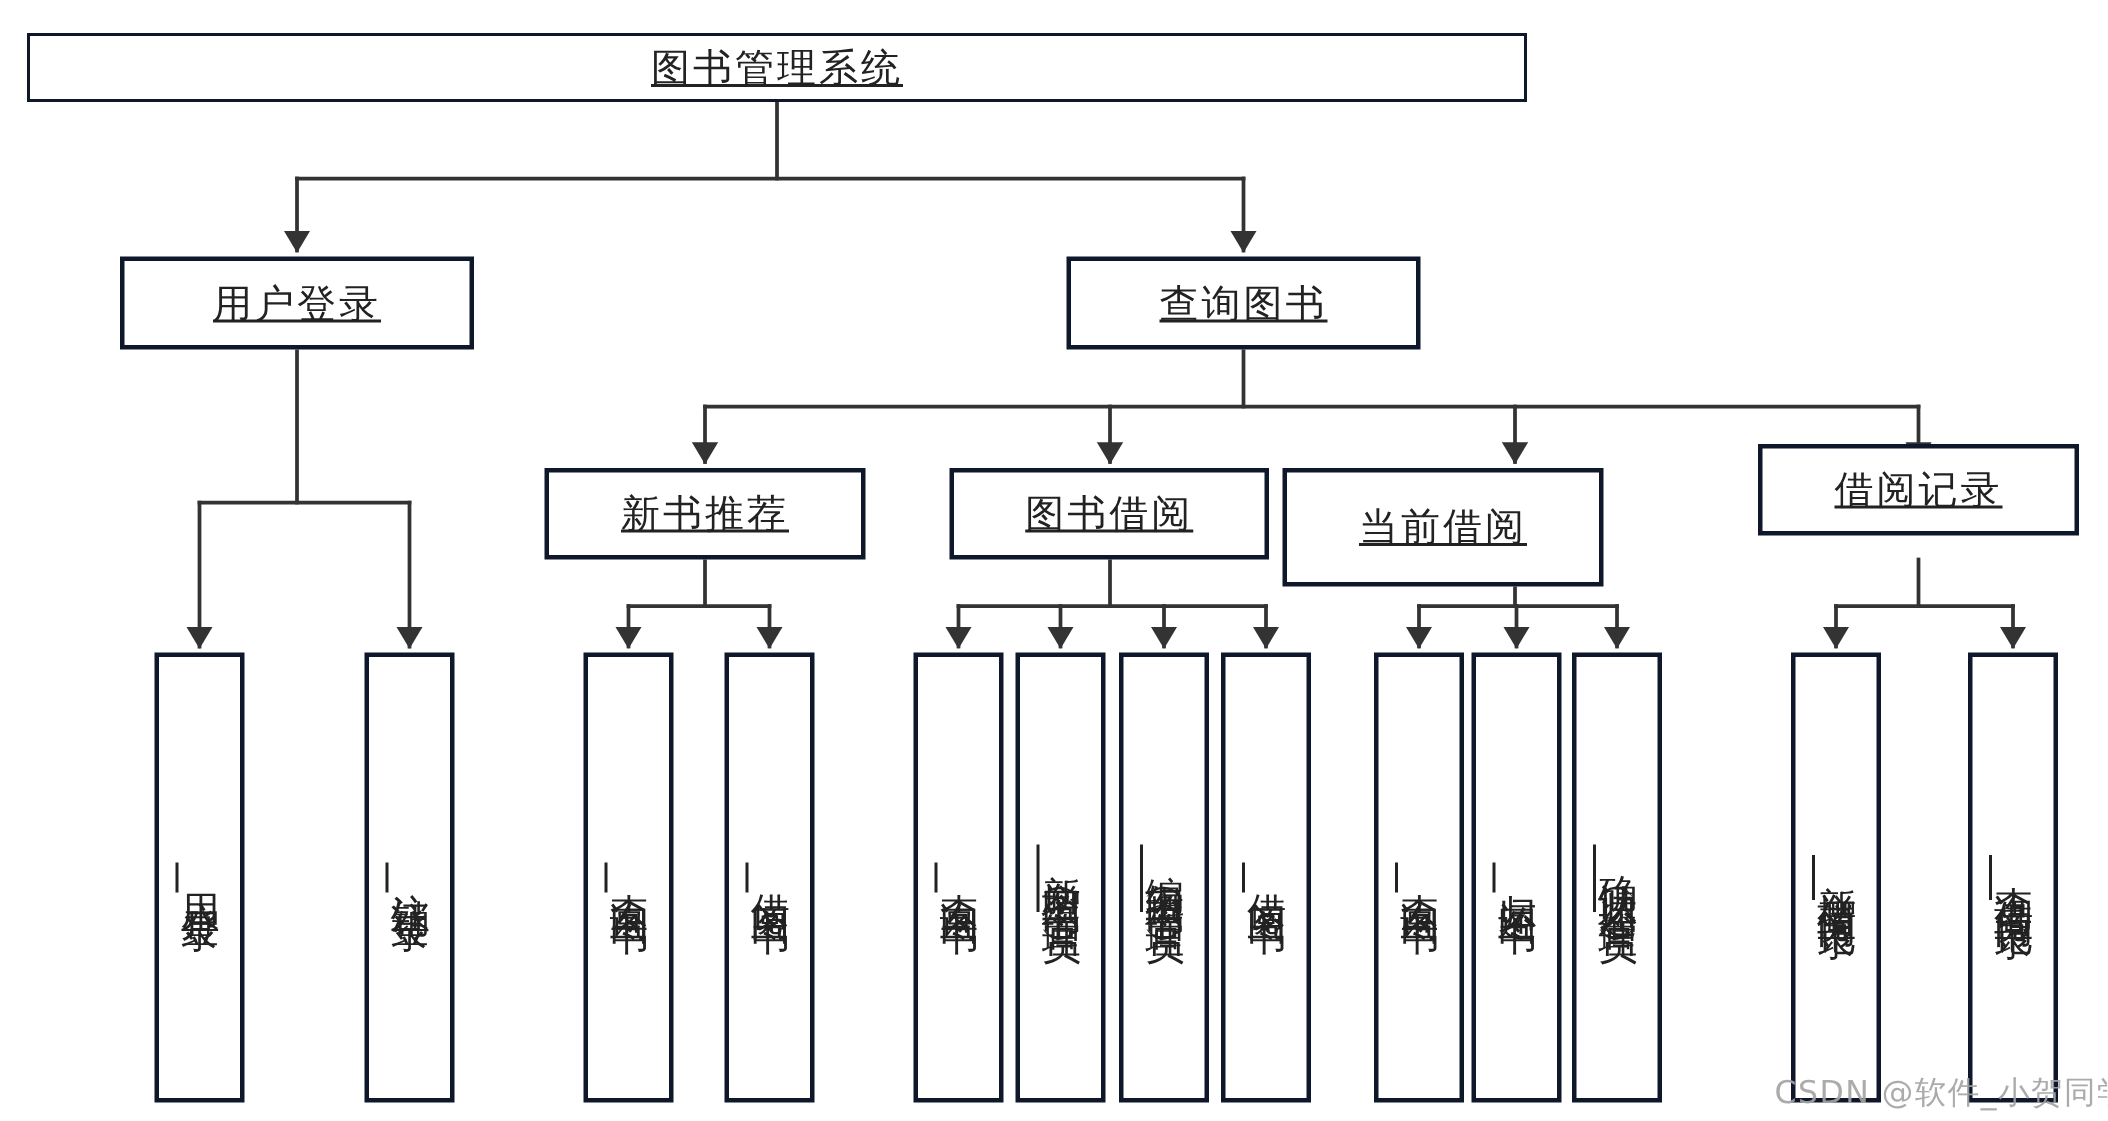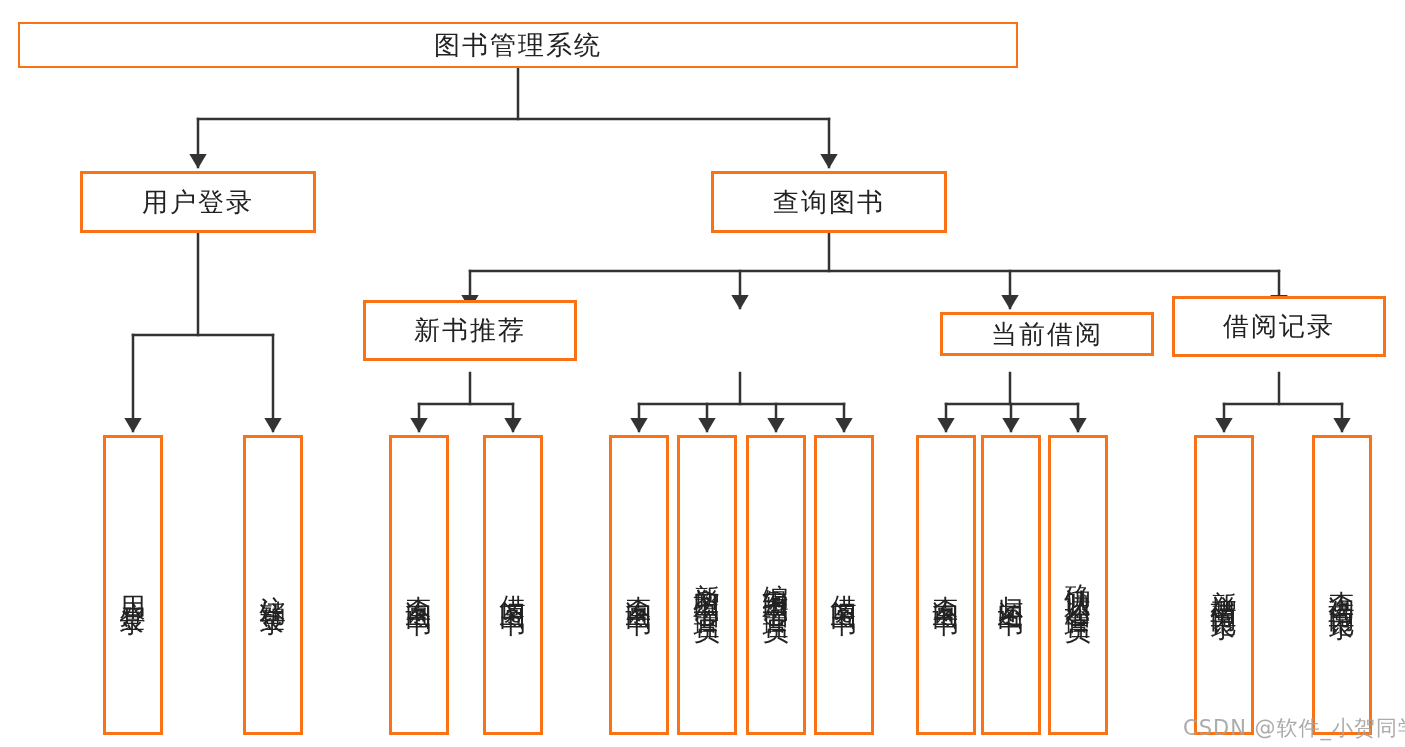--- a/index.html
+++ b/index.html
@@ -13,25 +13,26 @@
   }
   .connectors {
     position: absolute;
     left: 0; top: 0;
     width: 1405px; height: 747px;
   }
   .box {
     position: absolute;
     box-sizing: border-box;
     background: #ffffff;
-    border: 3px solid #f97316;
+    border: 3px solid #0f172a;
     display: flex;
     align-items: center;
     justify-content: center;
     color: #222222;
+    text-decoration: underline;
   }
   .root-box {
     border-width: 2px;
     font-size: 26px;
     letter-spacing: 2px;
   }
   .branch-box, .section-box {
     font-size: 26px;
     letter-spacing: 2px;
   }
@@ -129,24 +130,27 @@
     <span>图书管理系统</span>
   </div>
 
   <div class="box branch-box" style="left:80px; top:171px; width:236px; height:62px;">
     <span>用户登录</span>
   </div>
   <div class="box branch-box" style="left:711px; top:171px; width:236px; height:62px;">
     <span>查询图书</span>
   </div>
 
-  <div class="box section-box" style="left:363px; top:300px; width:214px; height:61px;">
+  <div class="box section-box" style="left:363px; top:312px; width:214px; height:61px;">
     <span>新书推荐</span>
   </div>
-  <div class="box section-box" style="left:940px; top:312px; width:214px; height:44px;">
+  <div class="box section-box" style="left:633px; top:312px; width:213px; height:61px;">
+    <span>图书借阅</span>
+  </div>
+  <div class="box section-box" style="left:855px; top:312px; width:214px; height:79px;">
     <span>当前借阅</span>
   </div>
   <div class="box section-box" style="left:1172px; top:296px; width:214px; height:61px;">
     <span>借阅记录</span>
   </div>
 
   <div class="box leaf-box" style="left:103px; top:435px; width:60px; height:300px;">
     <span class="vtext">用户登录</span>
   </div>
   <div class="box leaf-box" style="left:243px; top:435px; width:60px; height:300px;">

